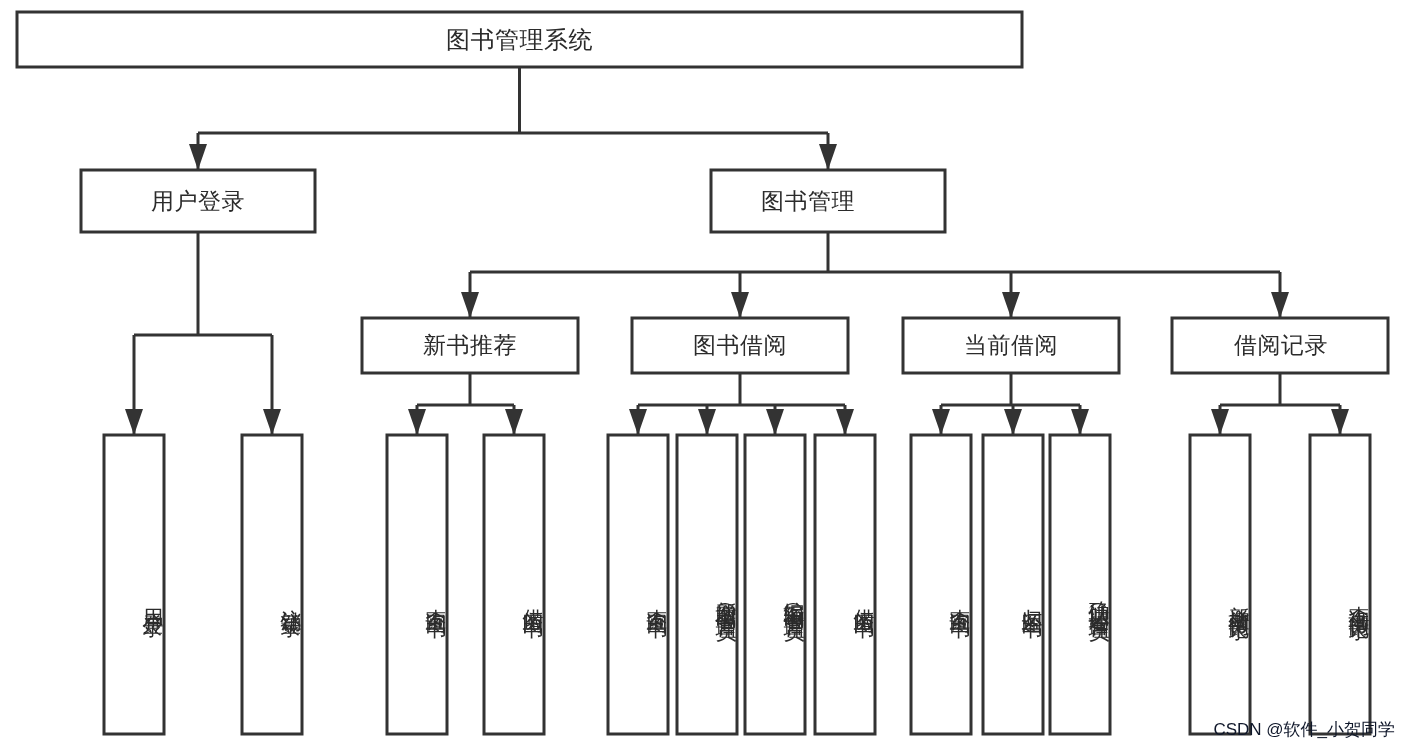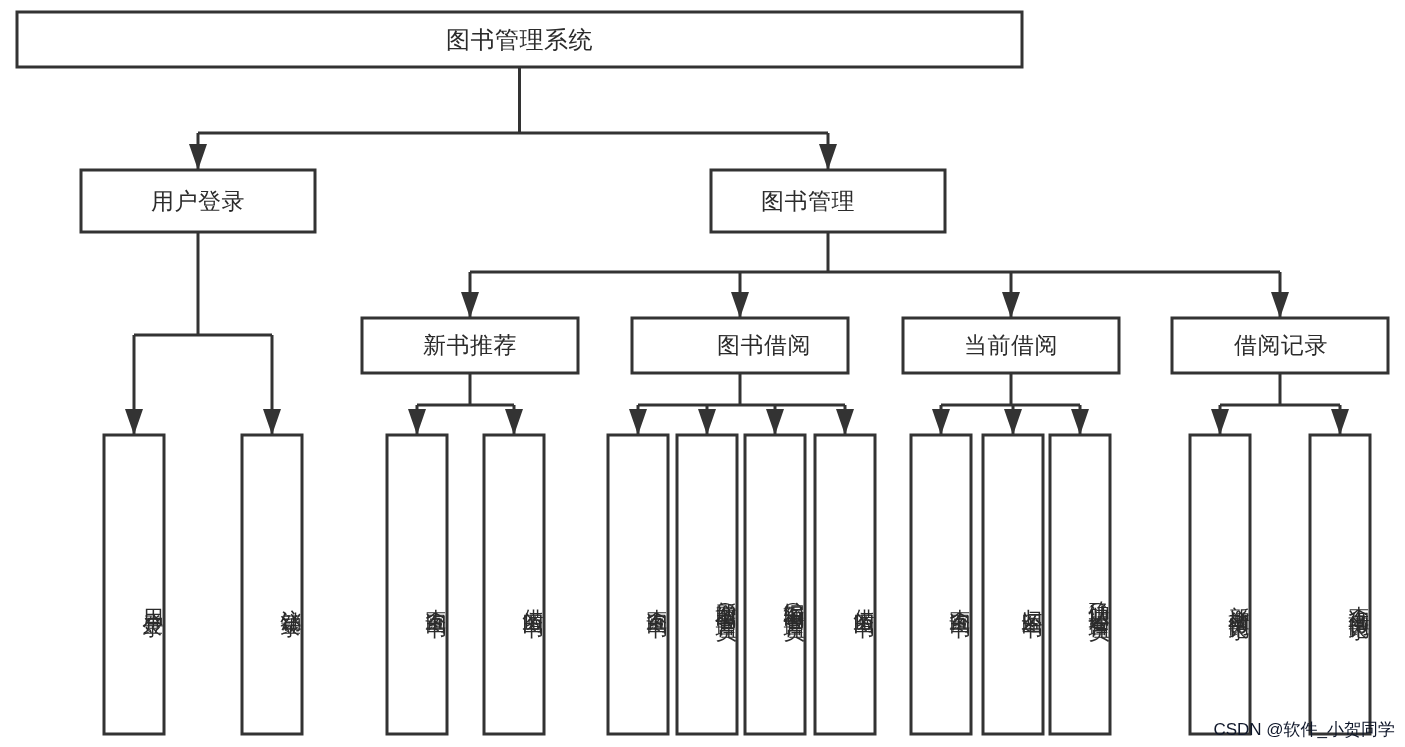--- a/index.html
+++ b/index.html
@@ -163,21 +163,21 @@
         <rect x="1190" y="435" width="60" height="299" class="node-rect"></rect>
         <rect x="1310" y="435" width="60" height="299" class="node-rect"></rect>
       </g>
   </svg>
 
   <div id="label-layer">
       <div class="node-label horizontal title" style="left: 17px; top: 12px; width: 1005px; height: 55px;">图书管理系统</div>
       <div class="node-label horizontal" style="left: 81px; top: 170px; width: 234px; height: 62px;">用户登录</div>
       <div class="node-label horizontal" style="left: 711px; top: 170px; width: 194px; height: 62px;">图书管理</div>
       <div class="node-label horizontal" style="left: 362px; top: 318px; width: 216px; height: 55px;">新书推荐</div>
-      <div class="node-label horizontal" style="left: 656px; top: 318px; width: 216px; height: 55px;">图书借阅</div>
+      <div class="node-label horizontal" style="left: 632px; top: 318px; width: 216px; height: 55px;">图书借阅</div>
       <div class="node-label horizontal" style="left: 903px; top: 318px; width: 216px; height: 55px; text-align: center;">当前借阅</div>
       <div class="node-label horizontal" style="left: 1172px; top: 318px; width: 218px; height: 55px;">借阅记录</div>
       <div class="node-label vertical" style="left: 104px; top: 435px; width: 60px; height: 299px;">用户登录</div>
       <div class="node-label vertical" style="left: 242px; top: 435px; width: 60px; height: 299px;">注销登录</div>
       <div class="node-label vertical" style="left: 387px; top: 435px; width: 60px; height: 299px;">查询图书</div>
       <div class="node-label vertical" style="left: 484px; top: 435px; width: 60px; height: 299px;">借阅图书</div>
       <div class="node-label vertical" style="left: 608px; top: 435px; width: 60px; height: 299px;">查询图书</div>
       <div class="node-label vertical" style="left: 677px; top: 435px; width: 60px; height: 299px;">新增图书（管理员）</div>
       <div class="node-label vertical" style="left: 745px; top: 435px; width: 60px; height: 299px;">编辑图书（管理员）</div>
       <div class="node-label vertical" style="left: 815px; top: 435px; width: 60px; height: 299px;">借阅图书</div>

